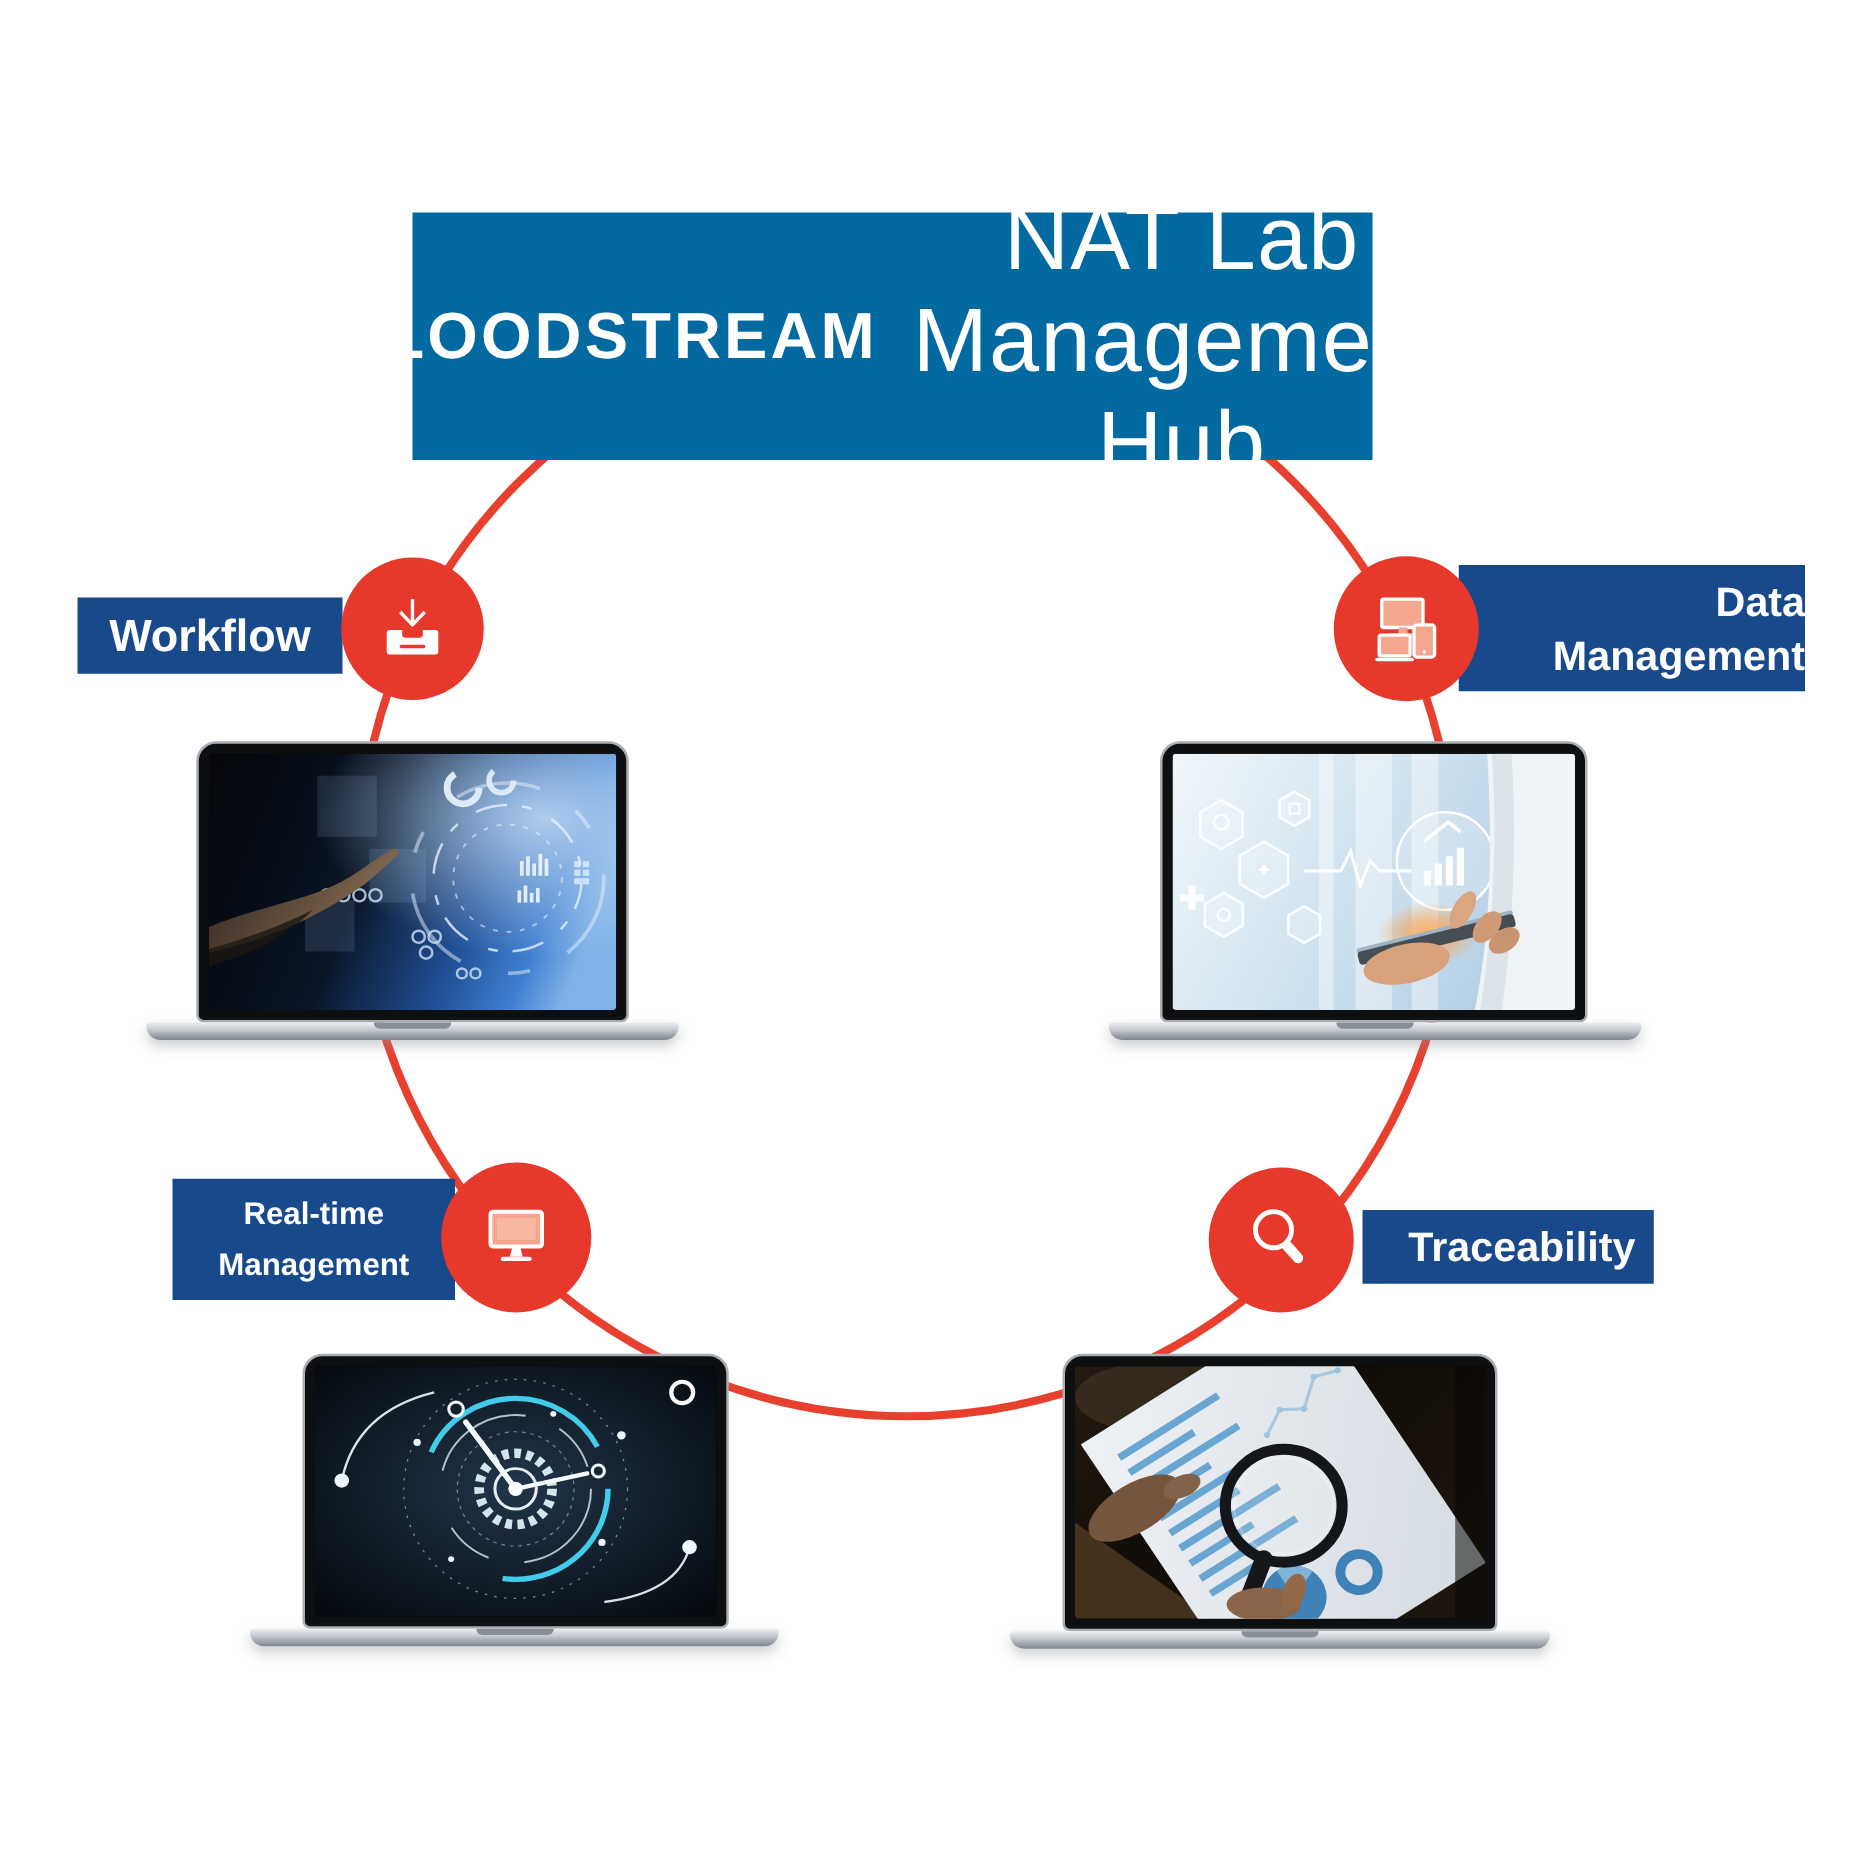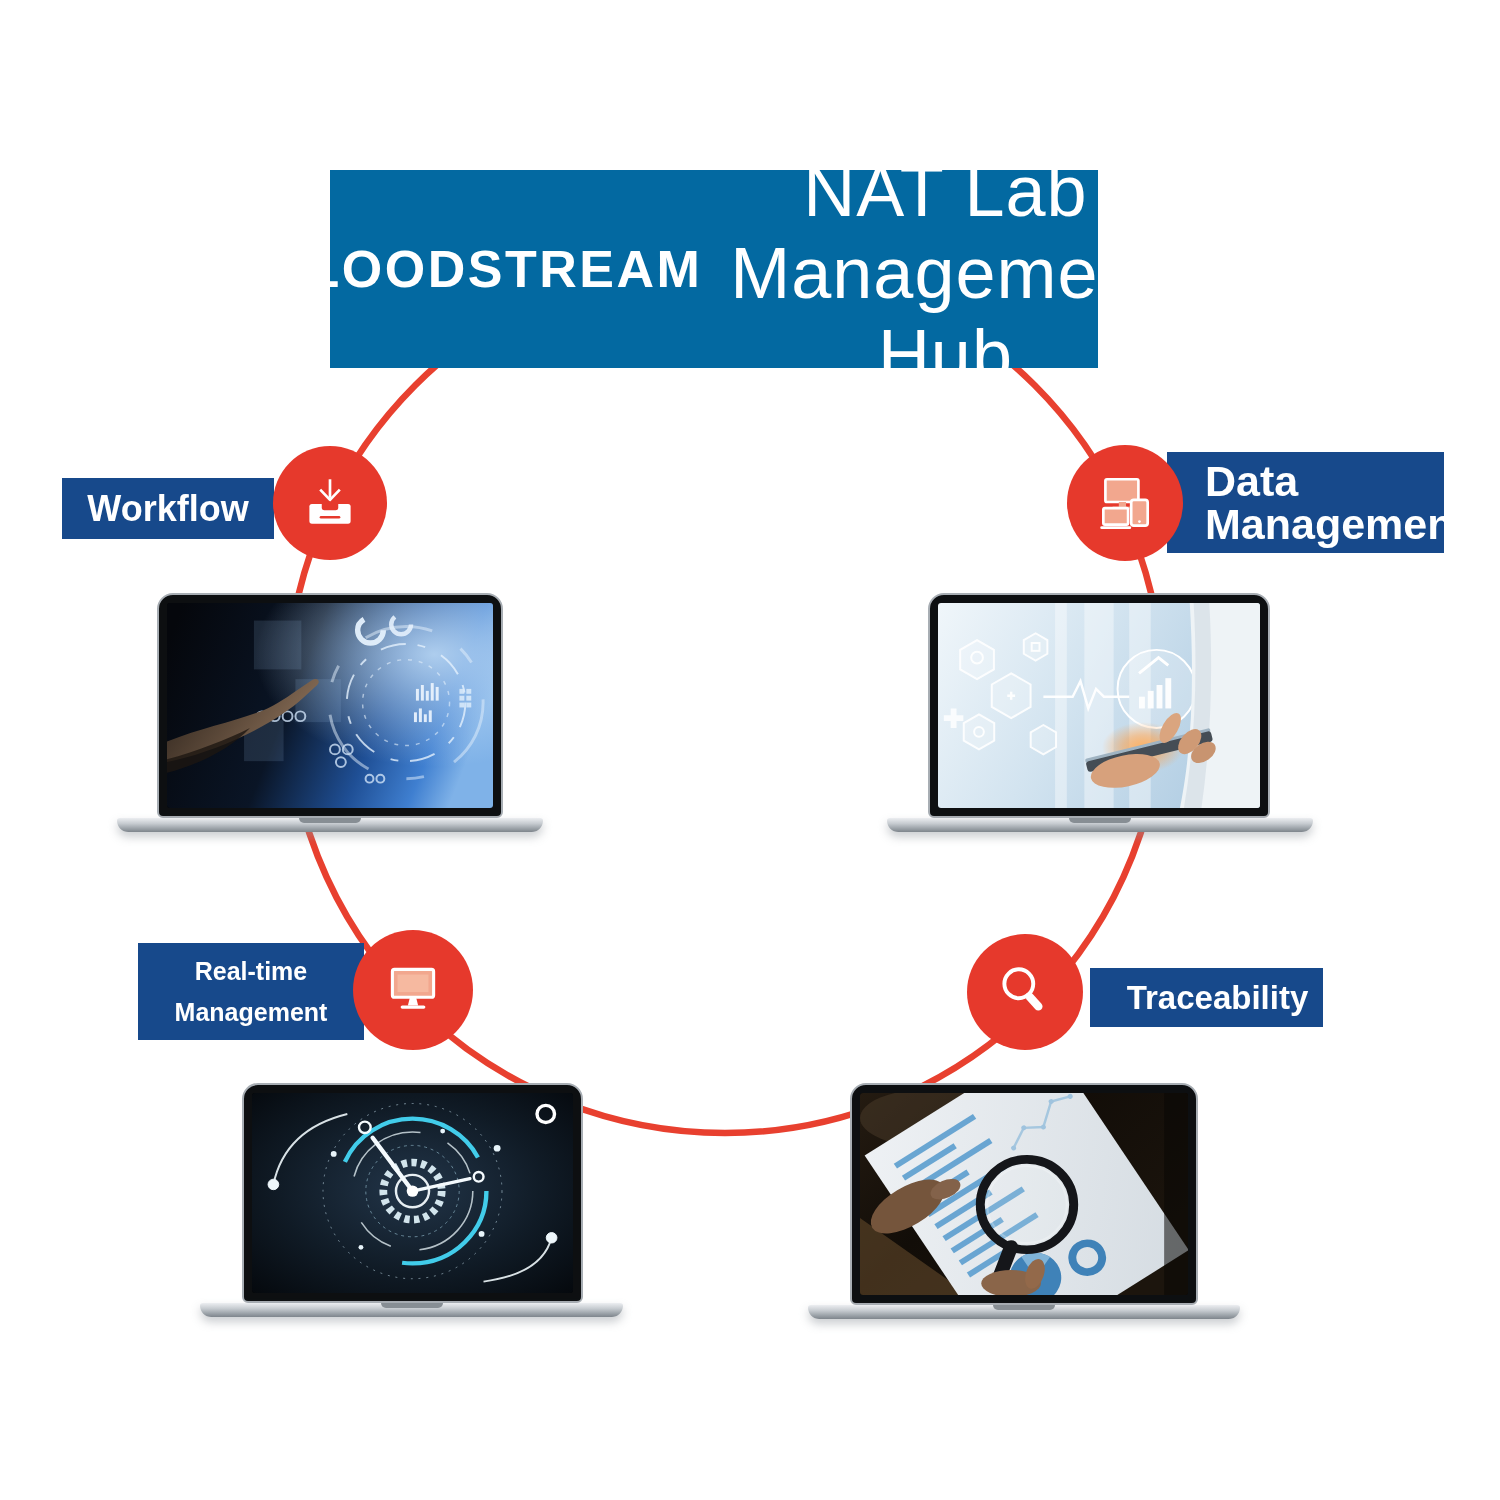--- a/index.html
+++ b/index.html
@@ -20,21 +20,21 @@
   #title-banner .subtitle{font-size:72px;font-weight:normal;letter-spacing:1px;margin-top:8px;margin-left:28px;}
 
   
   .label{
     position:absolute;background:#17498b;color:#ffffff;font-weight:bold;
     display:flex;flex-direction:column;justify-content:center;
     box-sizing:border-box;
   }
   .label span{display:block;}
   #label-workflow{left:62px;top:478px;width:212px;height:61px;font-size:36px;align-items:center;}
-  #label-dm{left:1167px;top:452px;width:277px;height:101px;font-size:43px;line-height:43px;padding-left:38px;align-items:flex-start;}
+  #label-dm{left:1167px;top:452px;width:277px;height:101px;font-size:33px;line-height:43px;padding-left:38px;align-items:flex-end;}
   #label-rtm{left:138px;top:943px;width:226px;height:97px;font-size:25px;line-height:41px;align-items:center;text-align:center;}
   #label-trace{left:1090px;top:968px;width:233px;height:59px;font-size:33px;align-items:center;padding-left:22px;}
 
   
   .node{
     position:absolute;border-radius:50%;background:#e6392c;
     display:flex;align-items:center;justify-content:center;
   }
   #node-workflow{left:273px;top:446px;width:114px;height:114px;}
   #node-dm{left:1067px;top:445px;width:116px;height:116px;}

